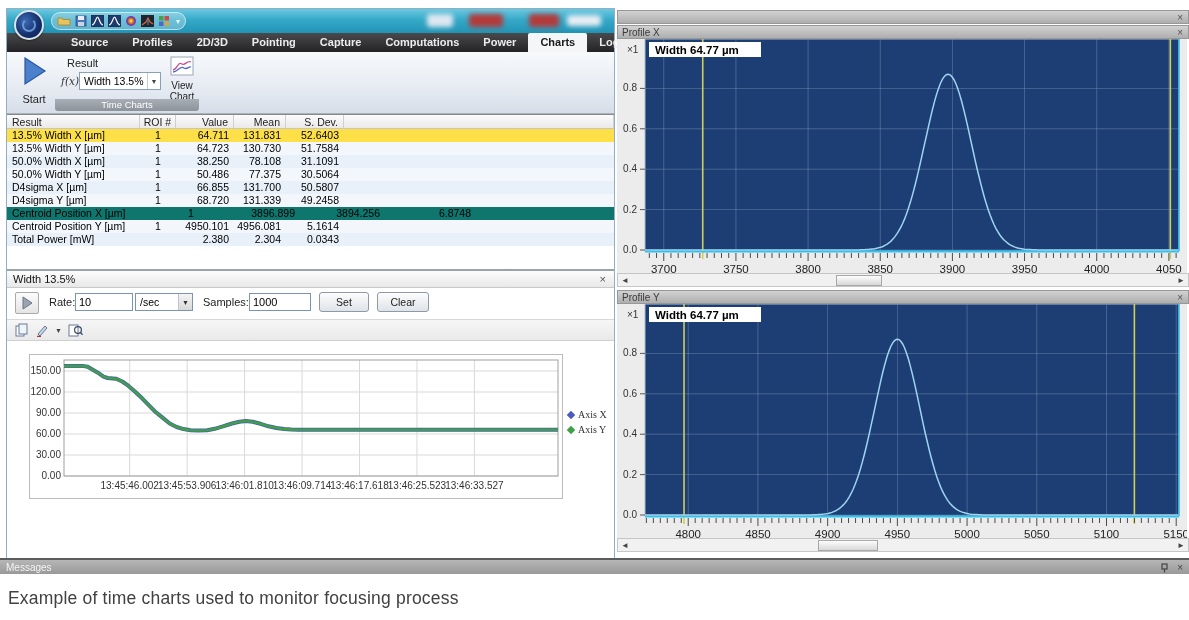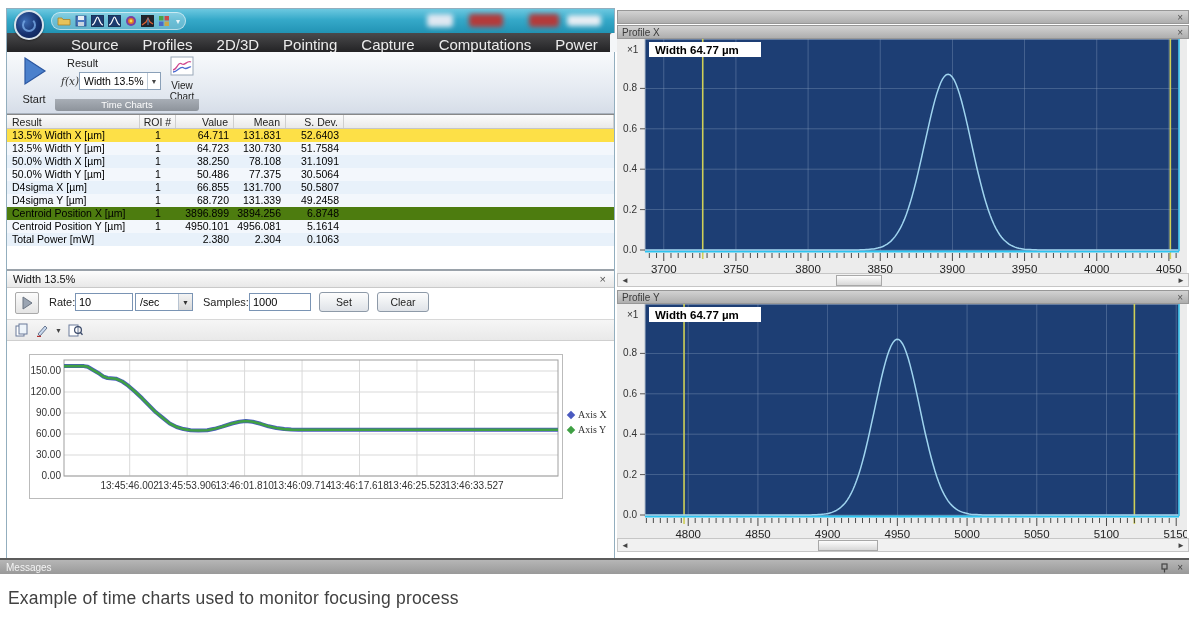--- a/index.html
+++ b/index.html
@@ -16,21 +16,21 @@
     border:2px solid #d8e4ec; box-shadow:0 1px 2px rgba(0,0,0,.4); z-index:5; }
   #app-logo .swirl { position:absolute; left:6px; top:6px; width:14px; height:14px; border-radius:50%;
     border:2px solid rgba(120,170,230,.8); border-top-color:transparent; }
   #qat { left:44px; top:3px; height:18px; padding:1px 5px; display:flex; align-items:center; gap:4px;
     background:rgba(255,255,255,.28); border:1px solid rgba(255,255,255,.55); border-radius:9px; }
   #qat svg { display:block; }
   #qat-caret { color:#e8f6fa; font-size:8px; margin-left:2px; }
   .blur-blob { filter:blur(2.5px); border-radius:3px; }
   #tabsbar { left:0; top:24px; width:100%; height:19px; background:linear-gradient(#4a4a4c,#232325);
     display:flex; align-items:stretch; padding-left:52px; }
-  .ribbon-tab { font-size:15px; color:#ececec; padding:3px 12px 0 12px; cursor:default; white-space:nowrap; }
+  .ribbon-tab { font-size:11px; color:#ececec; padding:3px 12px 0 12px; cursor:default; white-space:nowrap;font-weight:bold; }
   .ribbon-tab.selected { background:#f4f6f8; color:#1a1a1a; border-radius:2px 2px 0 0; }
   #ribbon { left:0; top:43px; width:100%; height:62px; background:linear-gradient(#f8fafc,#e2e8f0 70%,#d6dde8);
     border-bottom:1px solid #a9b2bd; }
   #start-btn { left:8px; top:4px; width:38px; height:52px; text-align:center; cursor:pointer; }
   #start-btn .lbl { font-size:11px; color:#222; margin-top:3px; }
   #tc-group { left:48px; top:2px; width:144px; height:57px; }
   #tc-group-labelbar { left:0; bottom:0; width:100%; height:12px; background:linear-gradient(#a8aeb6,#8d939b);
     border-radius:0 0 3px 3px; text-align:center; font-size:9.5px; color:#fdfdfd; line-height:12px; }
   #result-label { left:12px; top:3px; font-size:11px; color:#222; }
   #fx-label { left:6px; top:21px; font-size:10.5px; color:#333; font-family:"DejaVu Serif",serif; font-style:italic; }
@@ -246,42 +246,42 @@
             <div class="td c-rest"></div>
           </div>
           <div class="tr" style="background: rgb(243, 247, 252);">
             <div class="td c-name">D4sigma Y [µm]</div>
             <div class="td c-roi">1</div>
             <div class="td c-val">68.720</div>
             <div class="td c-mean">131.339</div>
             <div class="td c-sdev">49.2458</div>
             <div class="td c-rest"></div>
           </div>
-          <div class="tr" style="background: #4d7c0f;">
+          <div class="tr" style="background: #0f766e; gap: 33px;">
             <div class="td c-name">Centroid Position X [µm]</div>
             <div class="td c-roi">1</div>
             <div class="td c-val">3896.899</div>
             <div class="td c-mean">3894.256</div>
             <div class="td c-sdev">6.8748</div>
             <div class="td c-rest"></div>
           </div>
           <div class="tr" style="background: rgb(243, 247, 252);">
             <div class="td c-name">Centroid Position Y [µm]</div>
             <div class="td c-roi">1</div>
             <div class="td c-val">4950.101</div>
             <div class="td c-mean">4956.081</div>
             <div class="td c-sdev">5.1614</div>
             <div class="td c-rest"></div>
           </div>
           <div class="tr" style="background: rgb(232, 241, 250);">
             <div class="td c-name">Total Power [mW]</div>
             <div class="td c-roi"></div>
             <div class="td c-val">2.380</div>
             <div class="td c-mean">2.304</div>
-            <div class="td c-sdev">0.1063</div>
+            <div class="td c-sdev">0.0343</div>
             <div class="td c-rest"></div>
           </div>
         </div>
     </div>
 
     <div id="wp-splitline" class="abs"></div>
 
     <div id="width-panel" class="abs">
       <div id="wp-header" class="abs">
         <div id="wp-title" class="abs">Width 13.5%</div>

